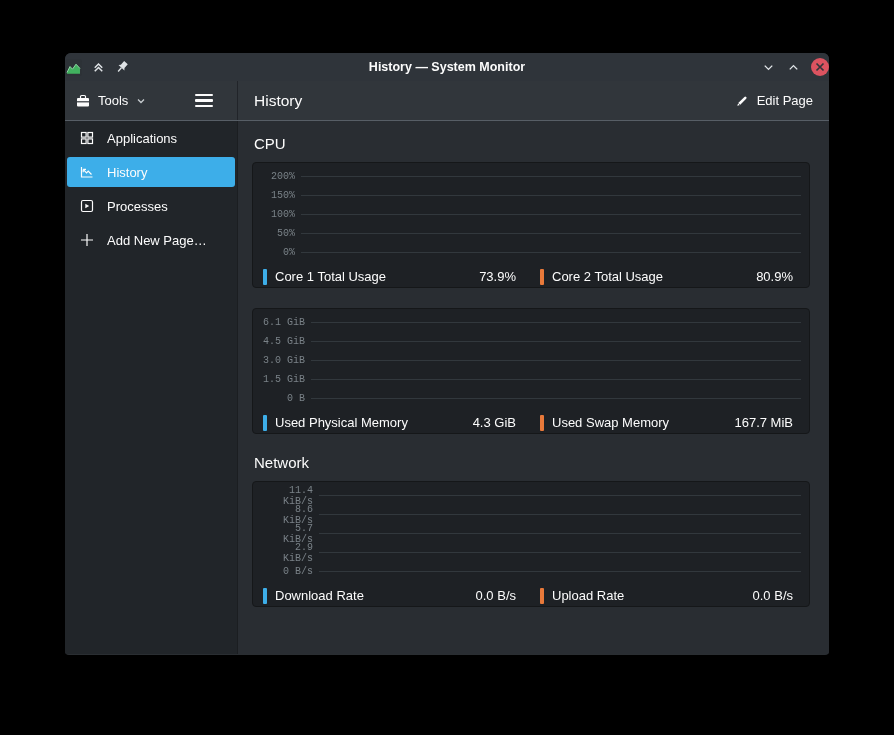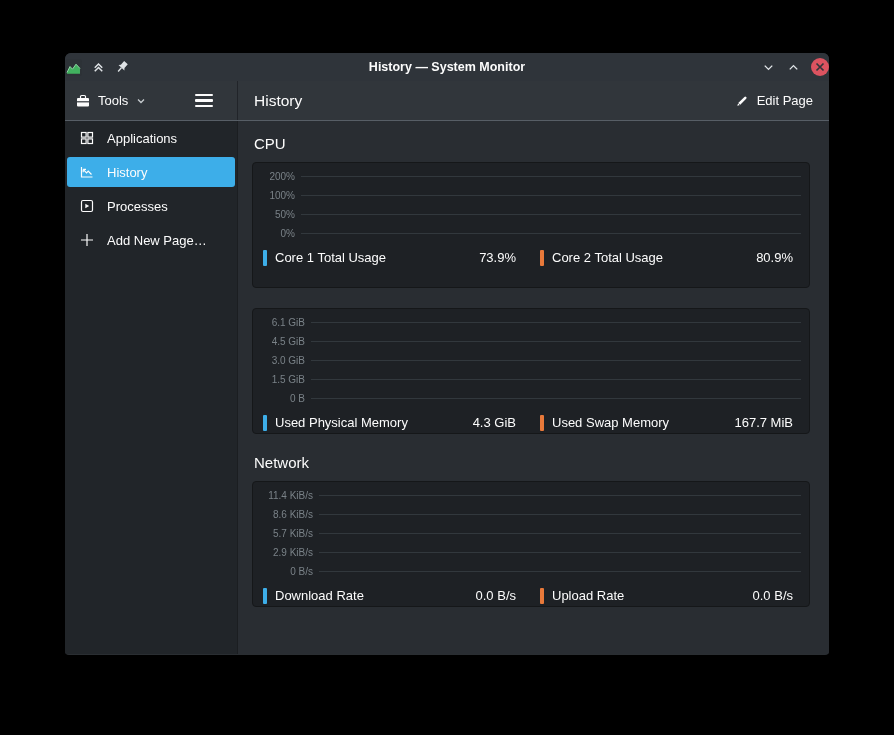--- a/index.html
+++ b/index.html
@@ -52,21 +52,21 @@
     color:#fcfcfc; font-size:13px; cursor:default;
   }
   .side-item .ic { width:16px; height:16px; flex:none; display:flex; }
   .main { flex:1; background:#292d32; padding:14px 19px 0 14px; overflow:hidden; }
   .chart-section + .chart-section { margin-top:20px; }
   .section-title { color:#fcfcfc; font-size:15px; font-weight:normal; margin:0 0 10px 2px; }
   .card {
     height:126px; background:#1e2125; border:1px solid #151719;
     border-radius:4px; padding:4px 8px 0 8px;
   }
-  .tick-row { height:19px; display:flex; align-items:center; }
+  .tick-row { height:19px; display:flex; align-items:center;font-family:Liberation Mono, monospace; }
   .tick-label { text-align:right; font-size:10px; color:#7a8288; padding-right:6px; flex:none; }
   .chart-cpu .tick-label { width:40px; }
   .chart-mem .tick-label { width:50px; }
   .chart-net .tick-label { width:58px; }
   .gridline { flex:1; height:1px; background:#32383d; }
   .legend {
     margin-top:4px; height:21px; display:grid; grid-template-columns:1fr 1fr;
     column-gap:18px; padding:0 2px;
   }
   .legend-cell { display:flex; align-items:center; }
@@ -214,20 +214,24 @@
 
       <section class="chart-section">
         <h2 class="section-title">CPU</h2>
         <div class="card chart-cpu">
           <div>
             <div class="tick-row">
                 <span class="tick-label">200%</span>
                 <div class="gridline"></div>
               </div>
             <div class="tick-row">
+                <span class="tick-label">150%</span>
+                <div class="gridline"></div>
+              </div>
+            <div class="tick-row">
                 <span class="tick-label">100%</span>
                 <div class="gridline"></div>
               </div>
             <div class="tick-row">
                 <span class="tick-label">50%</span>
                 <div class="gridline"></div>
               </div>
             <div class="tick-row">
                 <span class="tick-label">0%</span>
                 <div class="gridline"></div>

